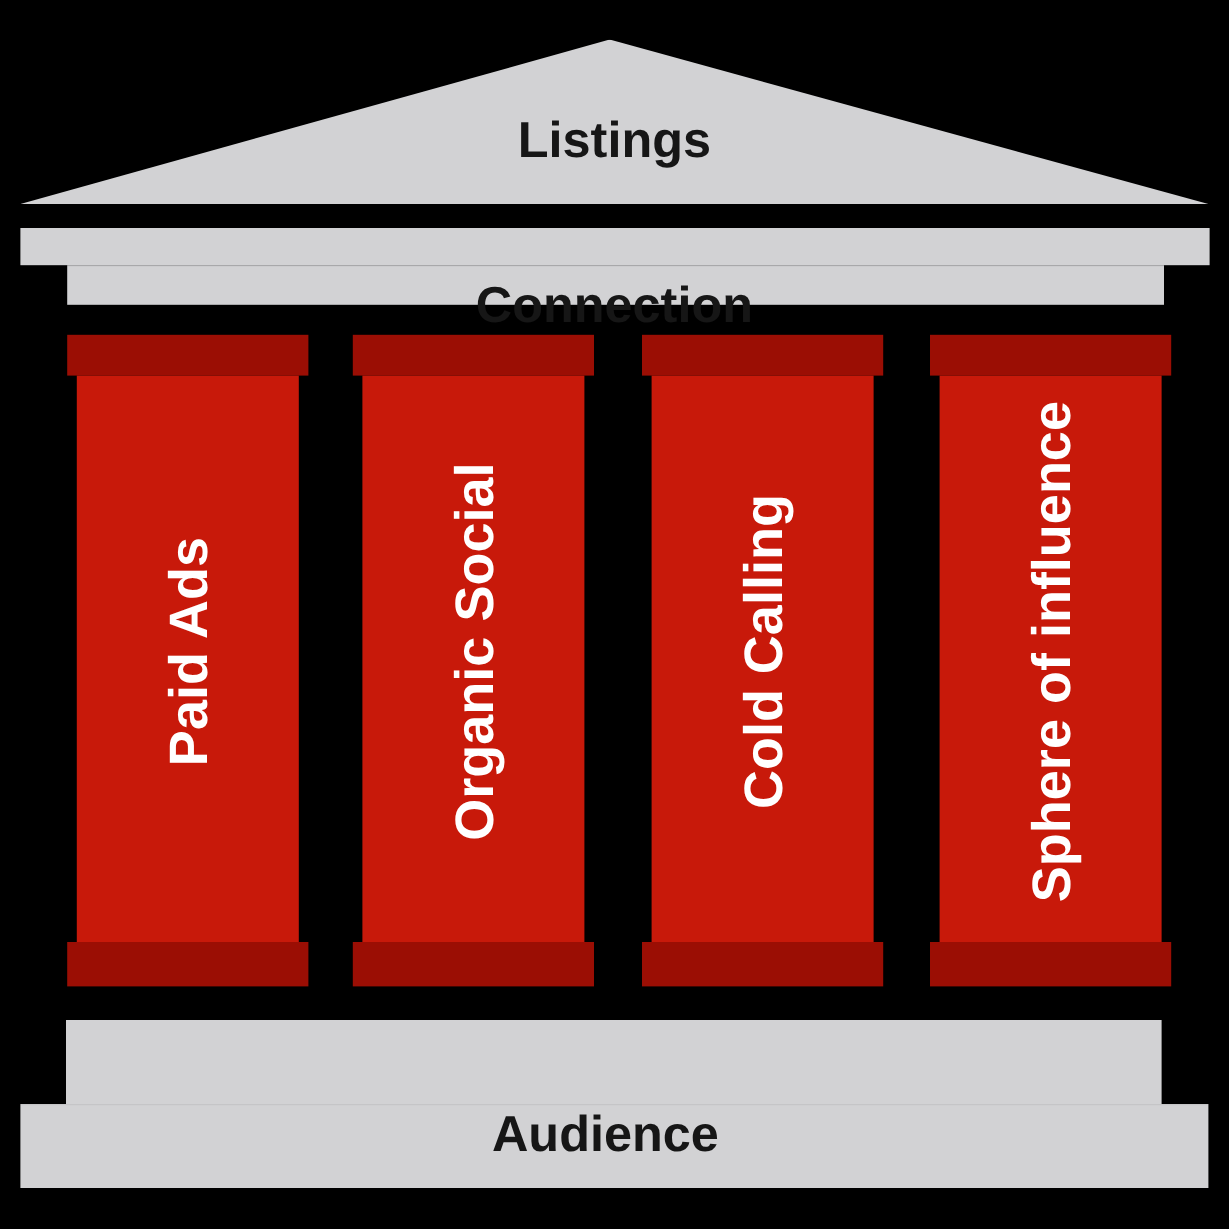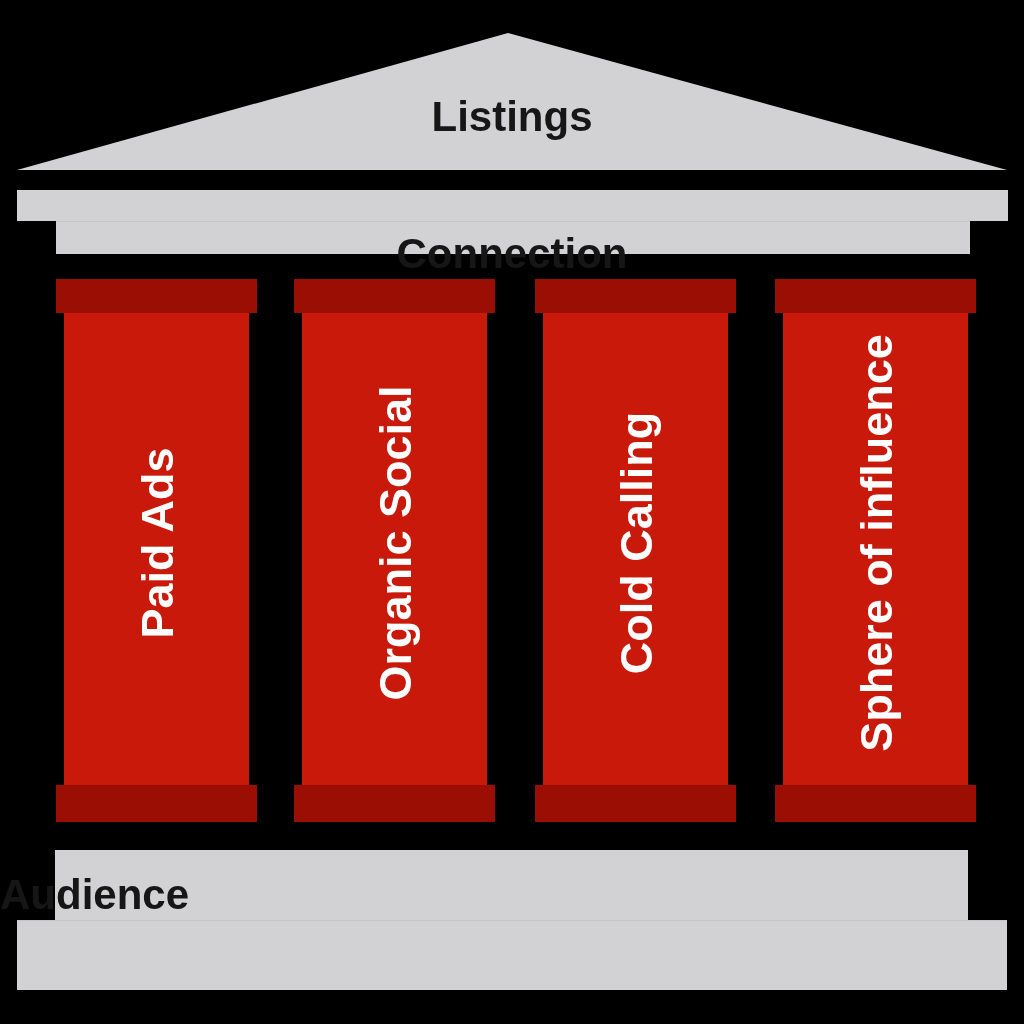--- a/index.html
+++ b/index.html
@@ -66,21 +66,21 @@
   .stylobate{
     position:absolute;left:55px;top:850px;width:913px;height:70px;
     background:var(--stone);
   }
   .plinth{
     position:absolute;left:17px;top:920px;width:990px;height:70px;
     background:var(--stone);
     border-top:1px solid rgba(0,0,0,0.06);box-sizing:border-box;
   }
   .base-label{
-    position:absolute;left:0;top:895px;width:1009px;text-align:left;
+    position:absolute;left:0;top:945px;width:1009px;text-align:center;
     transform:translateY(-50%);
     font-size:42px;font-weight:700;line-height:1;color:var(--heading-text);
   }
 </style>
 </head>
 <body>
 
 <div class="stage">
 
   <div class="pediment">

